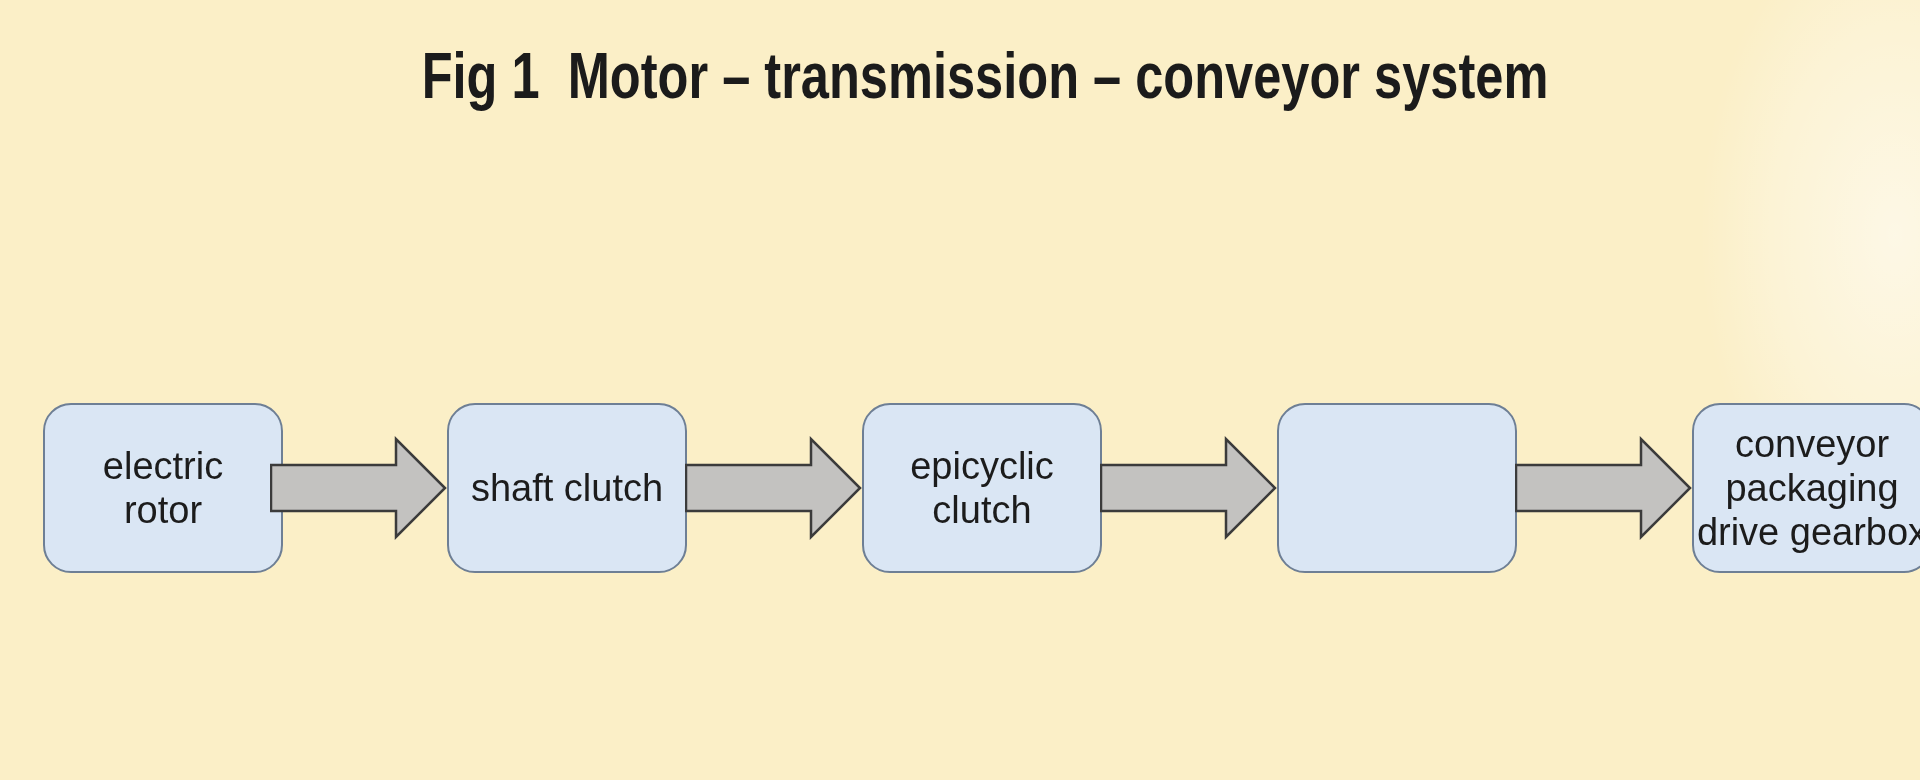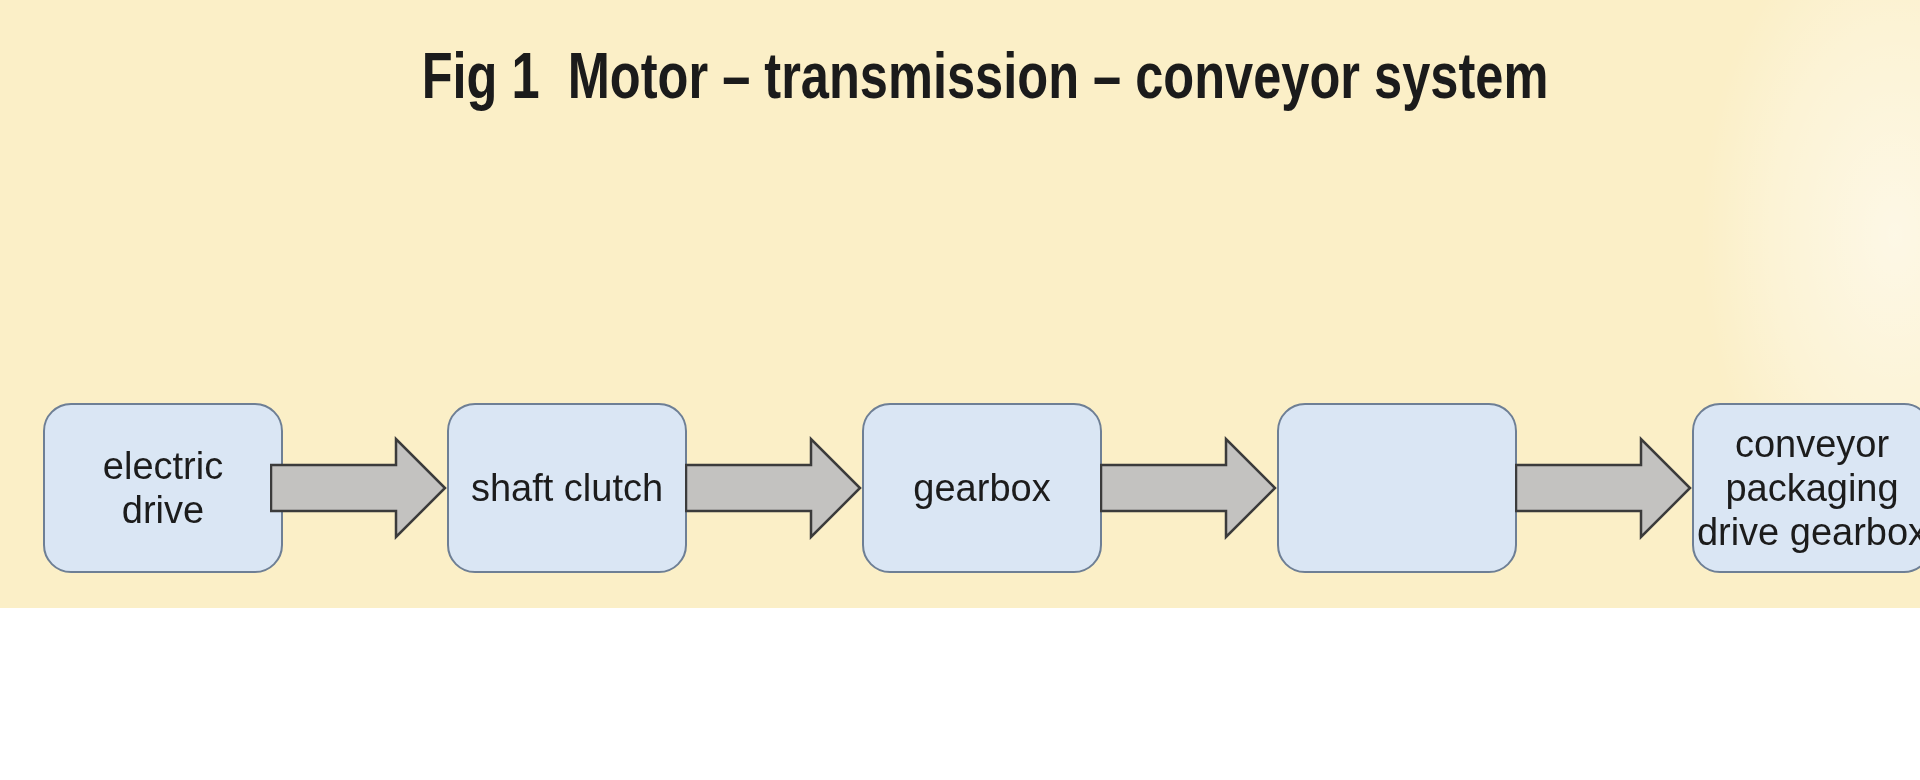--- a/index.html
+++ b/index.html
@@ -2,21 +2,21 @@
 <html style="--background: #FBEFC7; --title-text: #1B1B1B; --box-fill: #DAE6F4; --box-border: #6E7F95; --box-text: #1C1C1C; --arrow-fill: #C3C2C0; --arrow-outline: #3B3B3B;"><head>
 <meta charset="utf-8">
 <style>
   html, body {
     margin: 0;
     padding: 0;
   }
   .canvas {
     position: relative;
     width: 1920px;
-    height: 608px;
+    height: 780px;
     overflow: hidden;
     background-color: var(--background, #FBEFC7);
     background-image: radial-gradient(ellipse 260px 440px at 1895px 235px,
         rgba(255,255,255,0.55) 0%, rgba(255,255,255,0.25) 48%, rgba(255,255,255,0) 75%);
     font-family: "Liberation Sans", "DejaVu Sans", sans-serif;
   }
   .fig-title {
     position: absolute;
     top: 44px;
     left: 50px;
@@ -64,37 +64,38 @@
 <body>
 
 <div class="canvas">
 
   <h1 class="fig-title">Fig 1  Motor – transmission – conveyor system</h1>
 
   <div>
 
     <div class="flow-box" style="left:43px">
       <div class="box-line">electric</div>
-      <div class="box-line">drive</div>
+      <div class="box-line">rotor</div>
     </div>
 
     <svg class="flow-arrow" style="left:270px" viewBox="0 0 178 104">
       <polygon points="1,29 126,29 126,3 175,52 126,101 126,75 1,75" fill="var(--arrow-fill, #C3C2C0)" stroke="var(--arrow-outline, #3B3B3B)" stroke-width="2.5"></polygon>
     </svg>
 
     <div class="flow-box" style="left:447px">
       <div class="box-line">shaft clutch</div>
     </div>
 
     <svg class="flow-arrow" style="left:685px" viewBox="0 0 178 104">
       <polygon points="1,29 126,29 126,3 175,52 126,101 126,75 1,75" fill="var(--arrow-fill, #C3C2C0)" stroke="var(--arrow-outline, #3B3B3B)" stroke-width="2.5"></polygon>
     </svg>
 
     <div class="flow-box" style="left:862px">
-      <div class="box-line">gearbox</div>
+      <div class="box-line">epicyclic</div>
+      <div class="box-line">clutch</div>
     </div>
 
     <svg class="flow-arrow" style="left:1100px" viewBox="0 0 178 104">
       <polygon points="1,29 126,29 126,3 175,52 126,101 126,75 1,75" fill="var(--arrow-fill, #C3C2C0)" stroke="var(--arrow-outline, #3B3B3B)" stroke-width="2.5"></polygon>
     </svg>
 
     <div class="flow-box" style="left:1277px">
     </div>
 
     <svg class="flow-arrow" style="left:1515px" viewBox="0 0 178 104">

